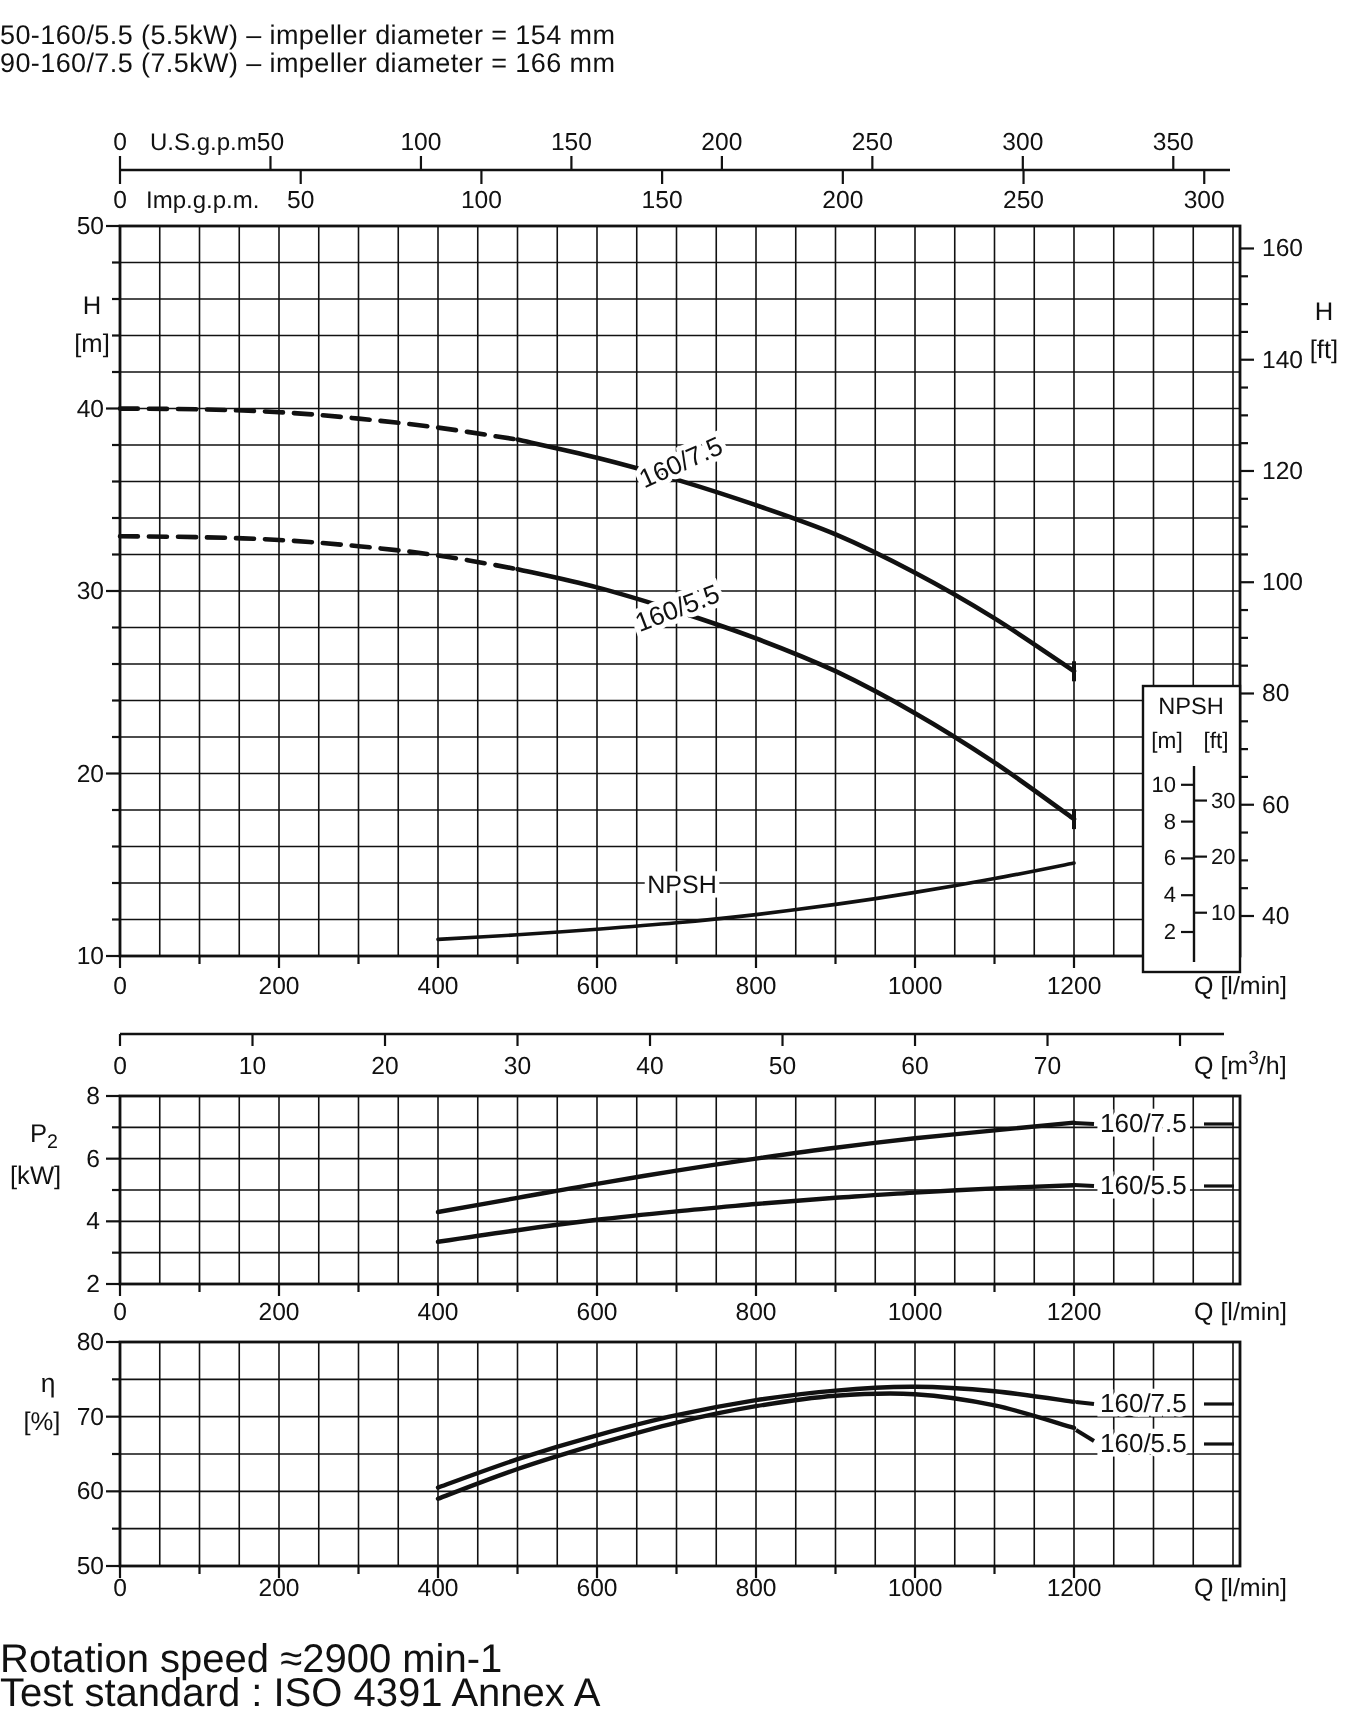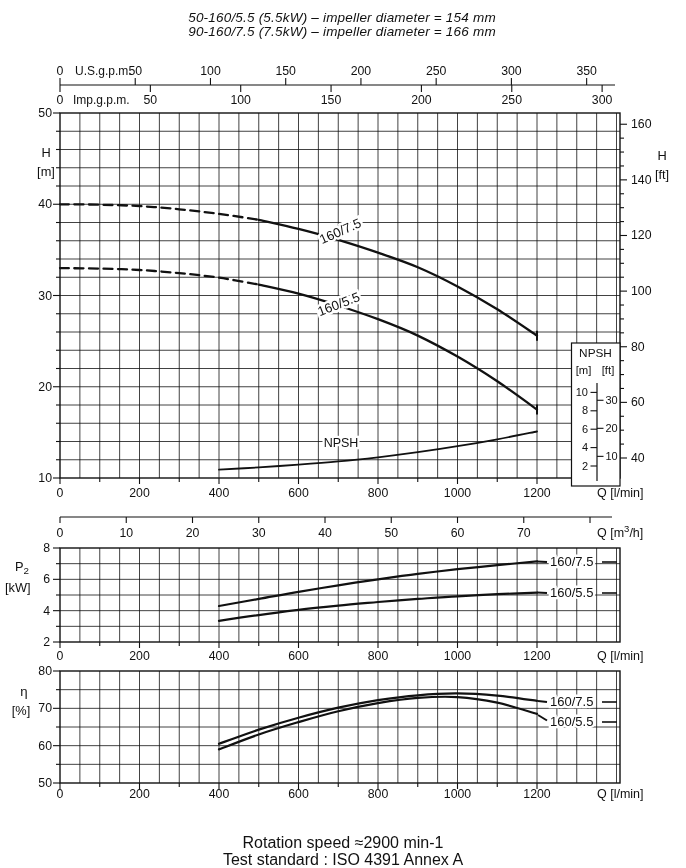--- a/index.html
+++ b/index.html
@@ -1,21 +1,21 @@
 <!DOCTYPE html>
 <html><head>
 <meta charset="utf-8">
 <style>
   html,body{margin:0;padding:0;background:#fff;}
   .page{position:relative;width:686px;height:868px;background:#fff;overflow:hidden;
         font-family:"Liberation Sans",sans-serif;color:#111;}
-  .title{position:absolute;top:11px;left:0;width:684px;text-align:center;
-         font-size:13.5px;line-height:14px;letter-spacing:0.2px;font-style:italic;}
-  .footer{position:absolute;top:822px;left:0;width:686px;text-align:center;
-          font-size:16px;line-height:17px;margin-top:12px;}
+  .title{position:absolute;top:11px;left:0;width:684px;
+         font-size:13.5px;line-height:14px;letter-spacing:0.2px;}
+  .footer{position:absolute;top:822px;left:0;width:686px;
+          font-size:20px;line-height:17px;}
   svg{position:absolute;top:0;left:0;}
   svg text{font-family:"Liberation Sans",sans-serif;fill:#111;}
 </style>
 </head>
 <body>
 
 <div class="page">
   <div class="title">
     <div>50-160/5.5 (5.5kW) – impeller diameter = 154 mm</div>
     <div>90-160/7.5 (7.5kW) – impeller diameter = 166 mm</div>

